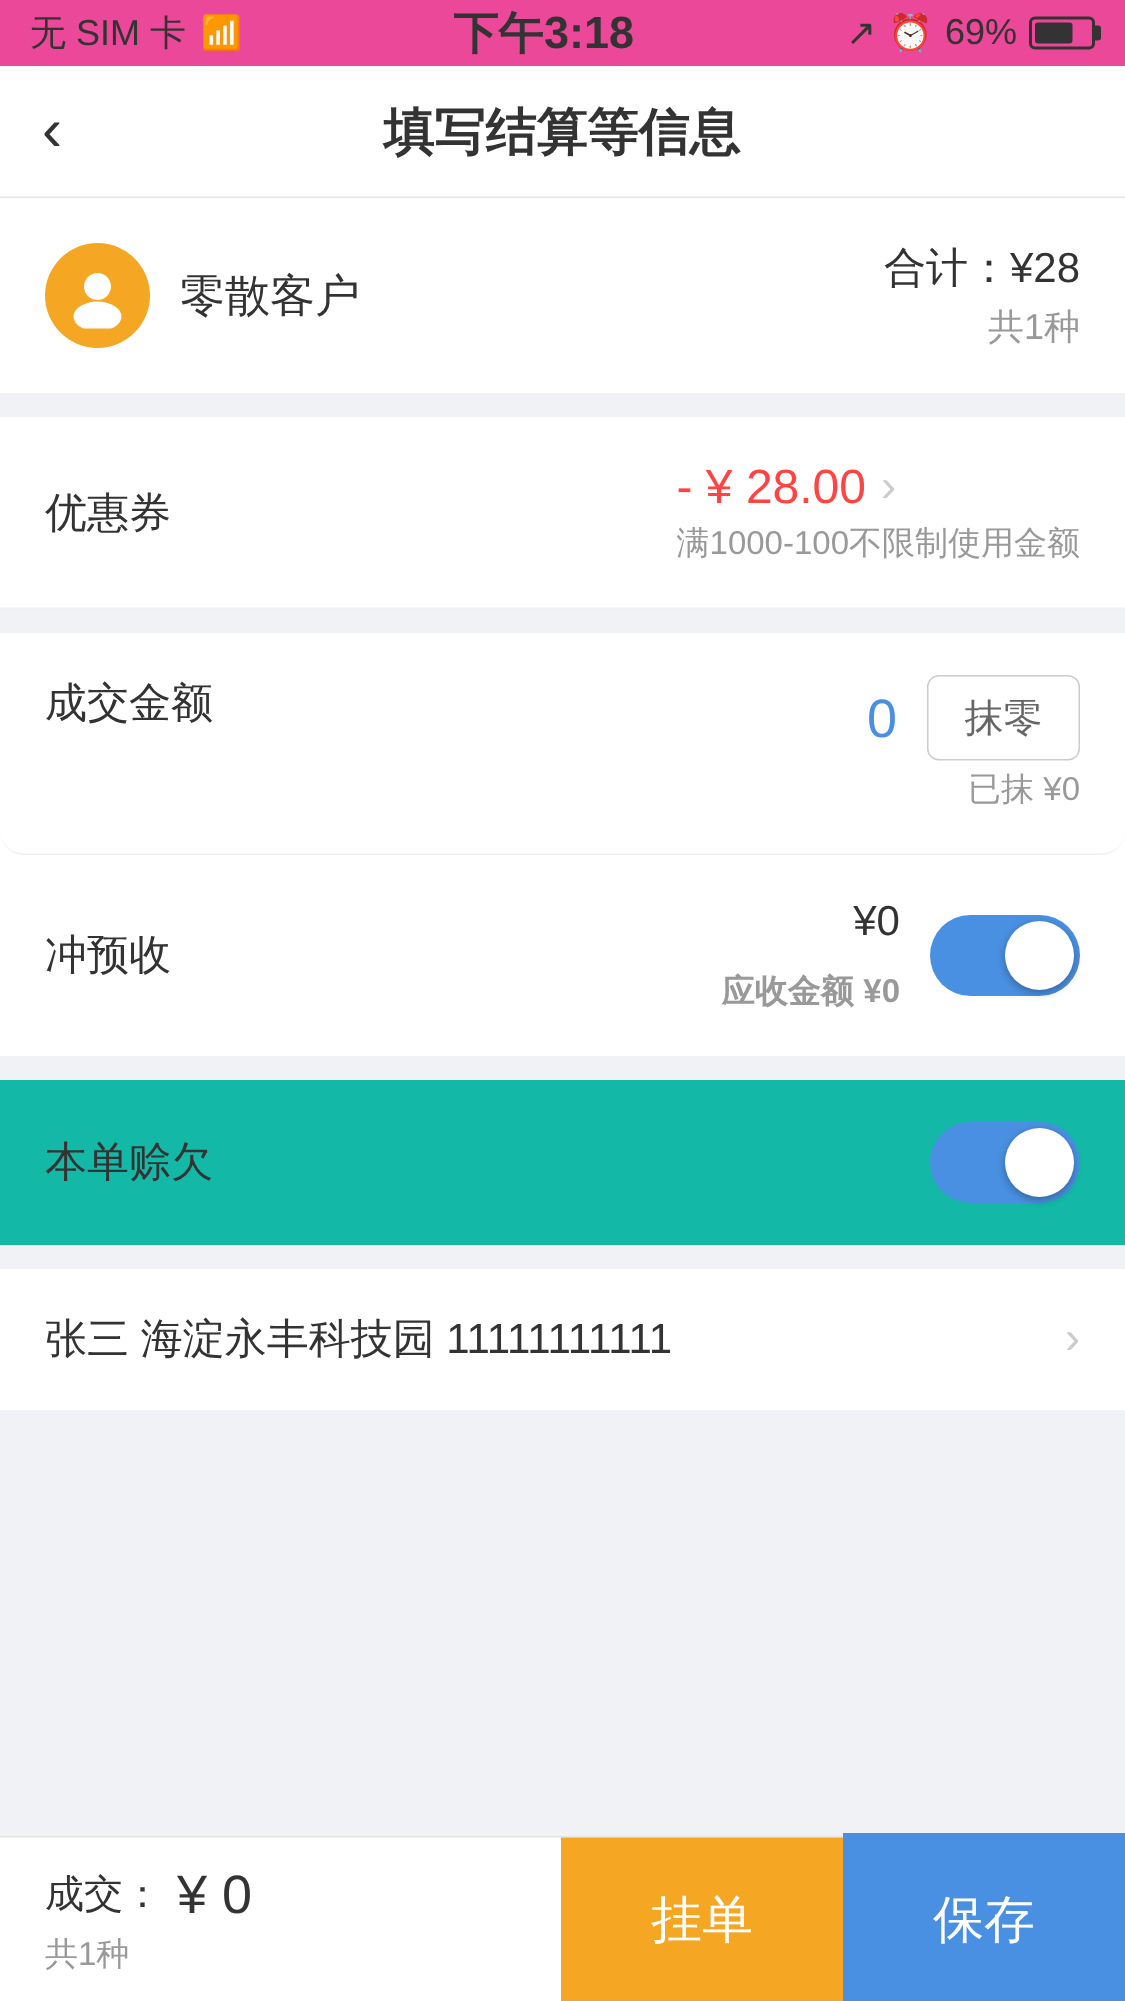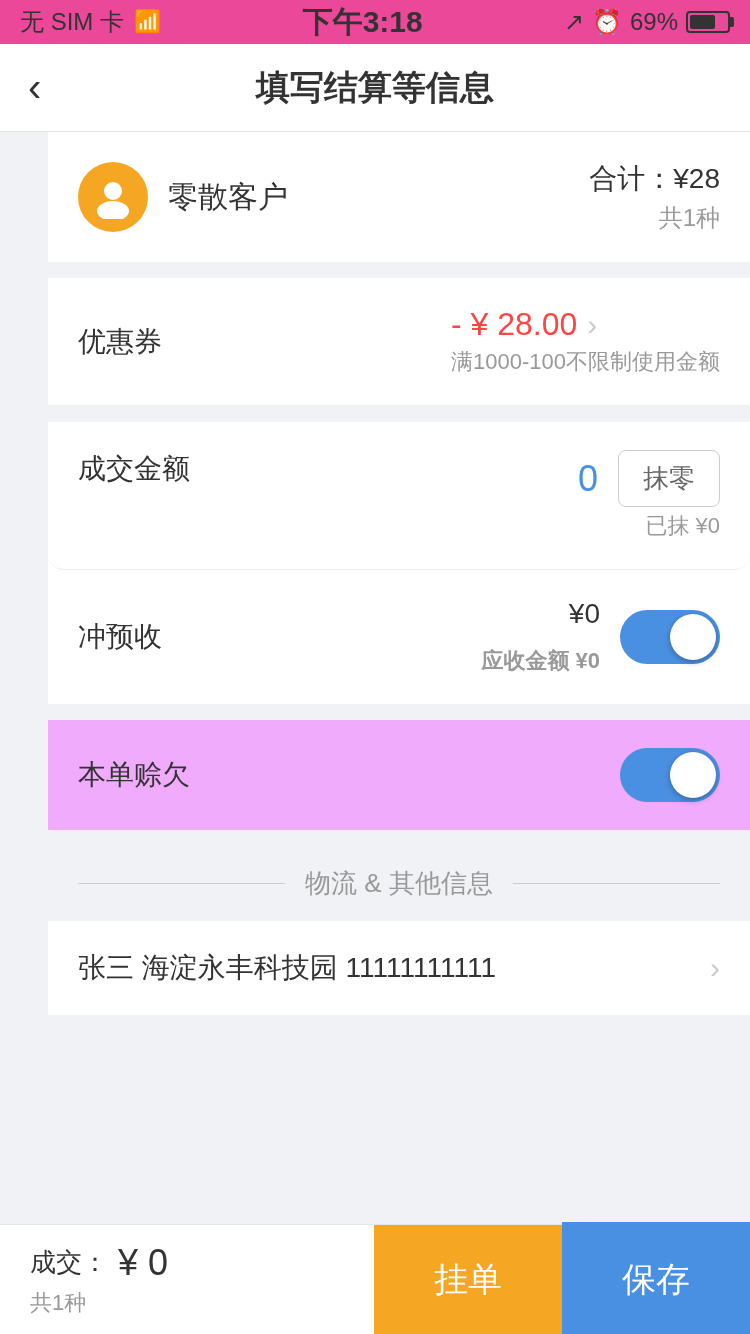--- a/index.html
+++ b/index.html
@@ -56,21 +56,20 @@
     }
     .nav-title {
       font-size: 34px;
       font-weight: 600;
       color: #333;
     }
 
     
     .content {
       padding-bottom: 120px;
-      padding-left: 48px;
     }
 
     
     .section-white {
       background: #3b82f6;
       margin-bottom: 16px;
     }
 
     
     .customer-row {
@@ -162,21 +161,21 @@
       position: relative; cursor: pointer; flex-shrink: 0;
     }
     .toggle-knob {
       width: 46px; height: 46px; border-radius: 50%; background: #fff;
       position: absolute; top: 4px; right: 4px;
       box-shadow: 0 2px 6px rgba(0,0,0,0.3);
     }
 
     
     .credit-section {
-      background: #f0abfc;
+      background: #14b8a6;
       margin-bottom: 16px;
     }
     .credit-row {
       padding: 28px 30px;
       display: flex;
       align-items: center;
       justify-content: space-between;
     }
     .credit-label { font-size: 28px; color: #333; }
 
@@ -335,25 +334,20 @@
 
   <div class="credit-section">
     <div class="credit-row">
       <span class="credit-label">本单赊欠</span>
       <div class="toggle">
         <div class="toggle-knob"></div>
       </div>
     </div>
   </div>
 
-  <div class="logistics-divider">
-    <div class="divider-line"></div>
-    <span class="divider-text">物流 &amp; 其他信息</span>
-    <div class="divider-line"></div>
-  </div>
 
   <div class="address-row">
     <span class="address-value">张三 海淀永丰科技园 11111111111</span>
     <span class="address-chevron">›</span>
   </div>
 
 </div>
 
 <div class="bottom-bar">
   <div class="bottom-summary">

